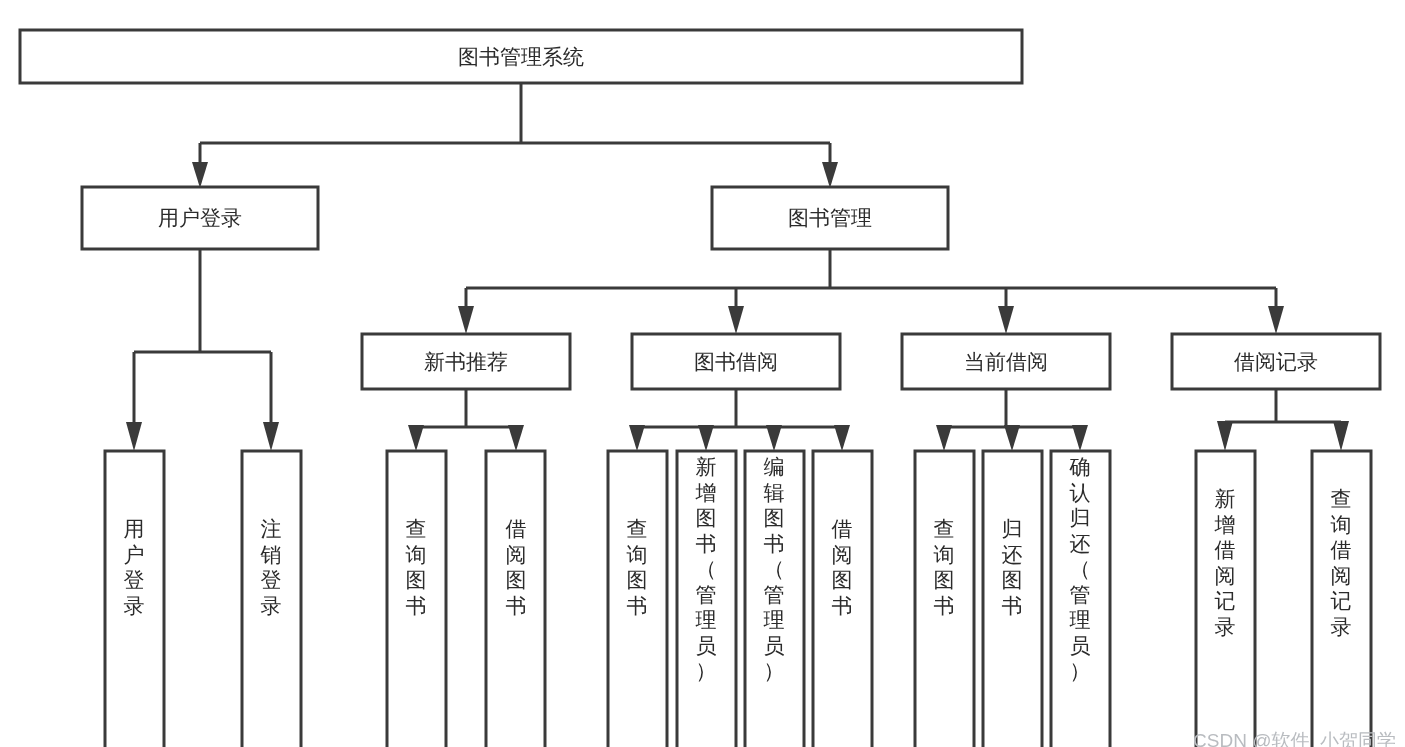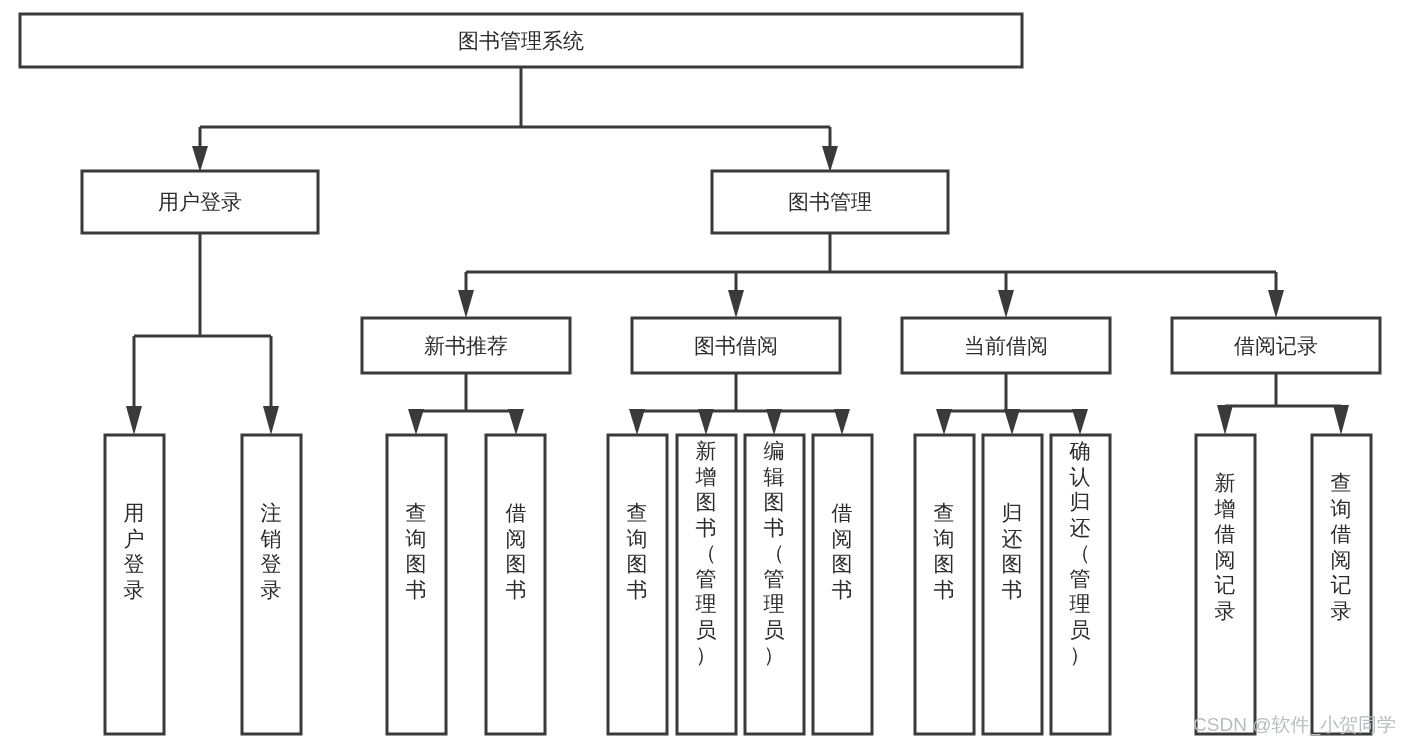--- a/index.html
+++ b/index.html
@@ -9,21 +9,21 @@
   }
   body {
     width: 1405px;
     height: 747px;
     font-family: "Liberation Sans", "DejaVu Sans", sans-serif;
     overflow: hidden;
     position: relative;
   }
   #diagram-root {
     position: absolute;
-    left: 0; top: 0;
+    left: 0; top: 16px;
     width: 1405px;
     height: 653px;
   }
   svg.flow {
     display: block;
     width: 1405px;
     height: 747px;
   }
   .node-box {
     fill: #ffffff;

